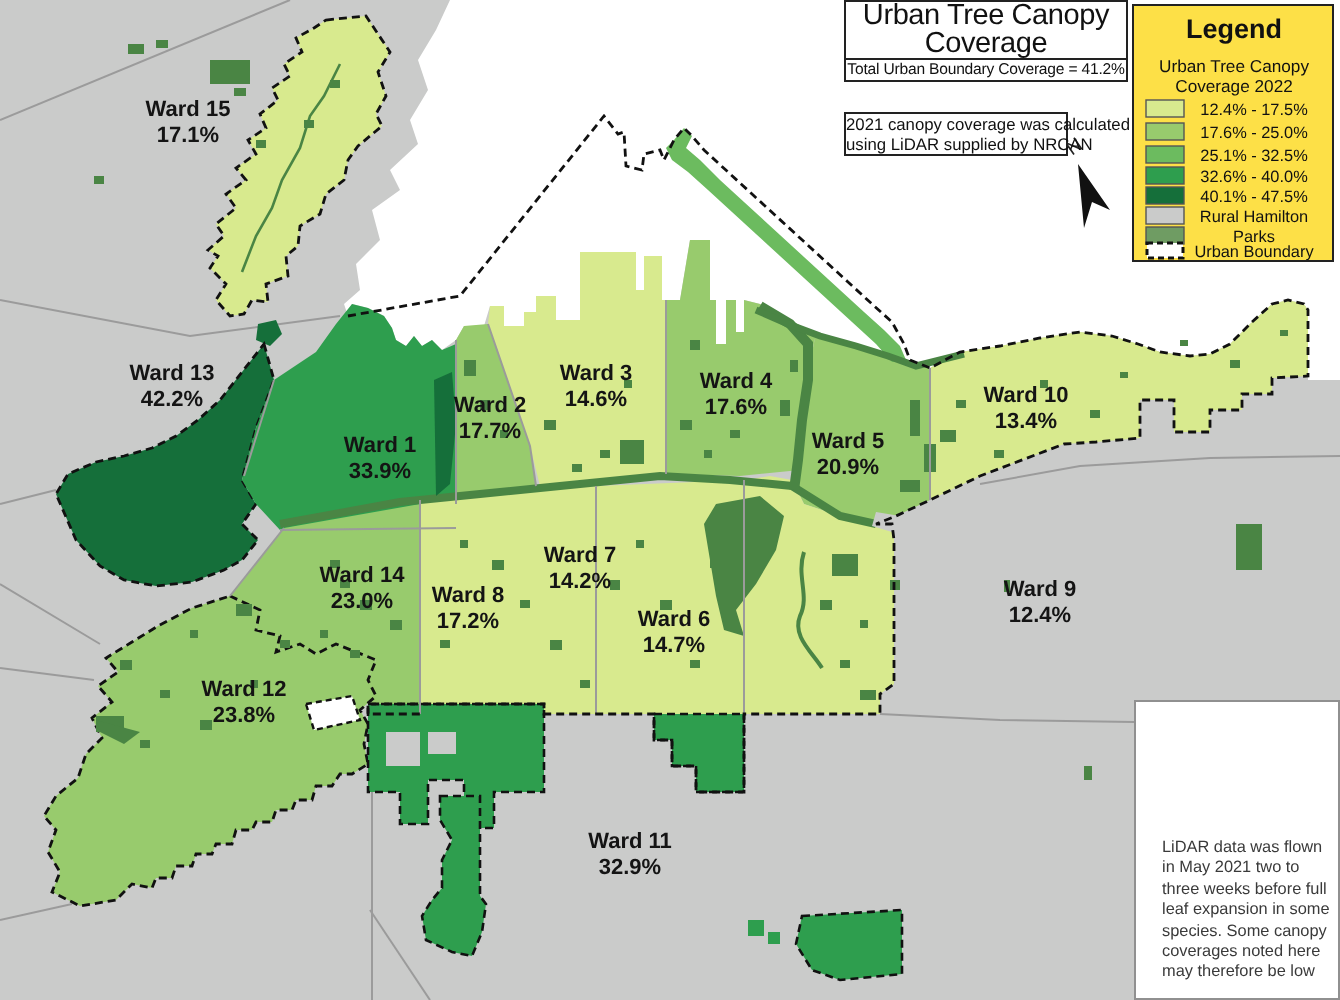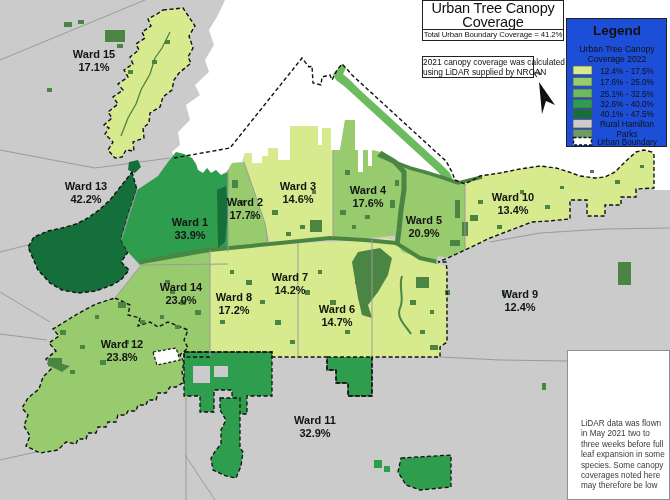--- a/index.html
+++ b/index.html
@@ -222,21 +222,21 @@
 
 <div style="position:absolute;left:422px;top:0px;width:142px;height:41px;border:1.5px solid #222;background:#fff;box-sizing:border-box;">
 
   <div style="font-size:14.5px;color:#111;text-align:center;line-height:13.5px;padding-top:1px;white-space:nowrap;letter-spacing:-0.2px;">Urban Tree Canopy<br>Coverage</div>
 
   <div style="position:absolute;left:0;top:28px;width:100%;height:11px;border-top:1.5px solid #222;font-size:7.8px;color:#111;text-align:center;line-height:10.5px;white-space:nowrap;letter-spacing:-0.1px;">Total Urban Boundary Coverage = 41.2%</div>
 </div>
 
 <div style="position:absolute;left:422px;top:56px;width:112px;height:22px;border:1.5px solid #222;background:#fff;box-sizing:border-box;font-size:8.4px;color:#111;text-align:left;line-height:9.8px;padding-top:1px;white-space:nowrap;">2021 canopy coverage was calculated<br>using LiDAR supplied by NRCAN</div>
 
-<div style="position:absolute;left:566px;top:2px;width:101px;height:129px;border:1px solid #222;background:#1d4ed8;box-sizing:border-box;margin-top:16px;">
+<div style="position:absolute;left:566px;top:2px;width:101px;height:129px;border:1px solid #222;background:#fde047;box-sizing:border-box;">
   <svg width="99" height="127">
 
     <text x="50" y="16" font-size="13.5" font-weight="bold" text-anchor="middle" fill="#111" font-family="Liberation Sans">Legend</text>
 
     <text x="50" y="33" font-size="8.6" text-anchor="middle" fill="#111" font-family="Liberation Sans">Urban Tree Canopy</text>
     <text x="50" y="43" font-size="8.6" text-anchor="middle" fill="#111" font-family="Liberation Sans">Coverage 2022</text>
 
     <rect x="6" y="47" width="19" height="8.5" fill="#d8ea8e" stroke="#555" stroke-width="0.7"></rect>
         <text x="60" y="54.5" font-size="8.2" text-anchor="middle" fill="#111" font-family="Liberation Sans">12.4% - 17.5%</text>
 

